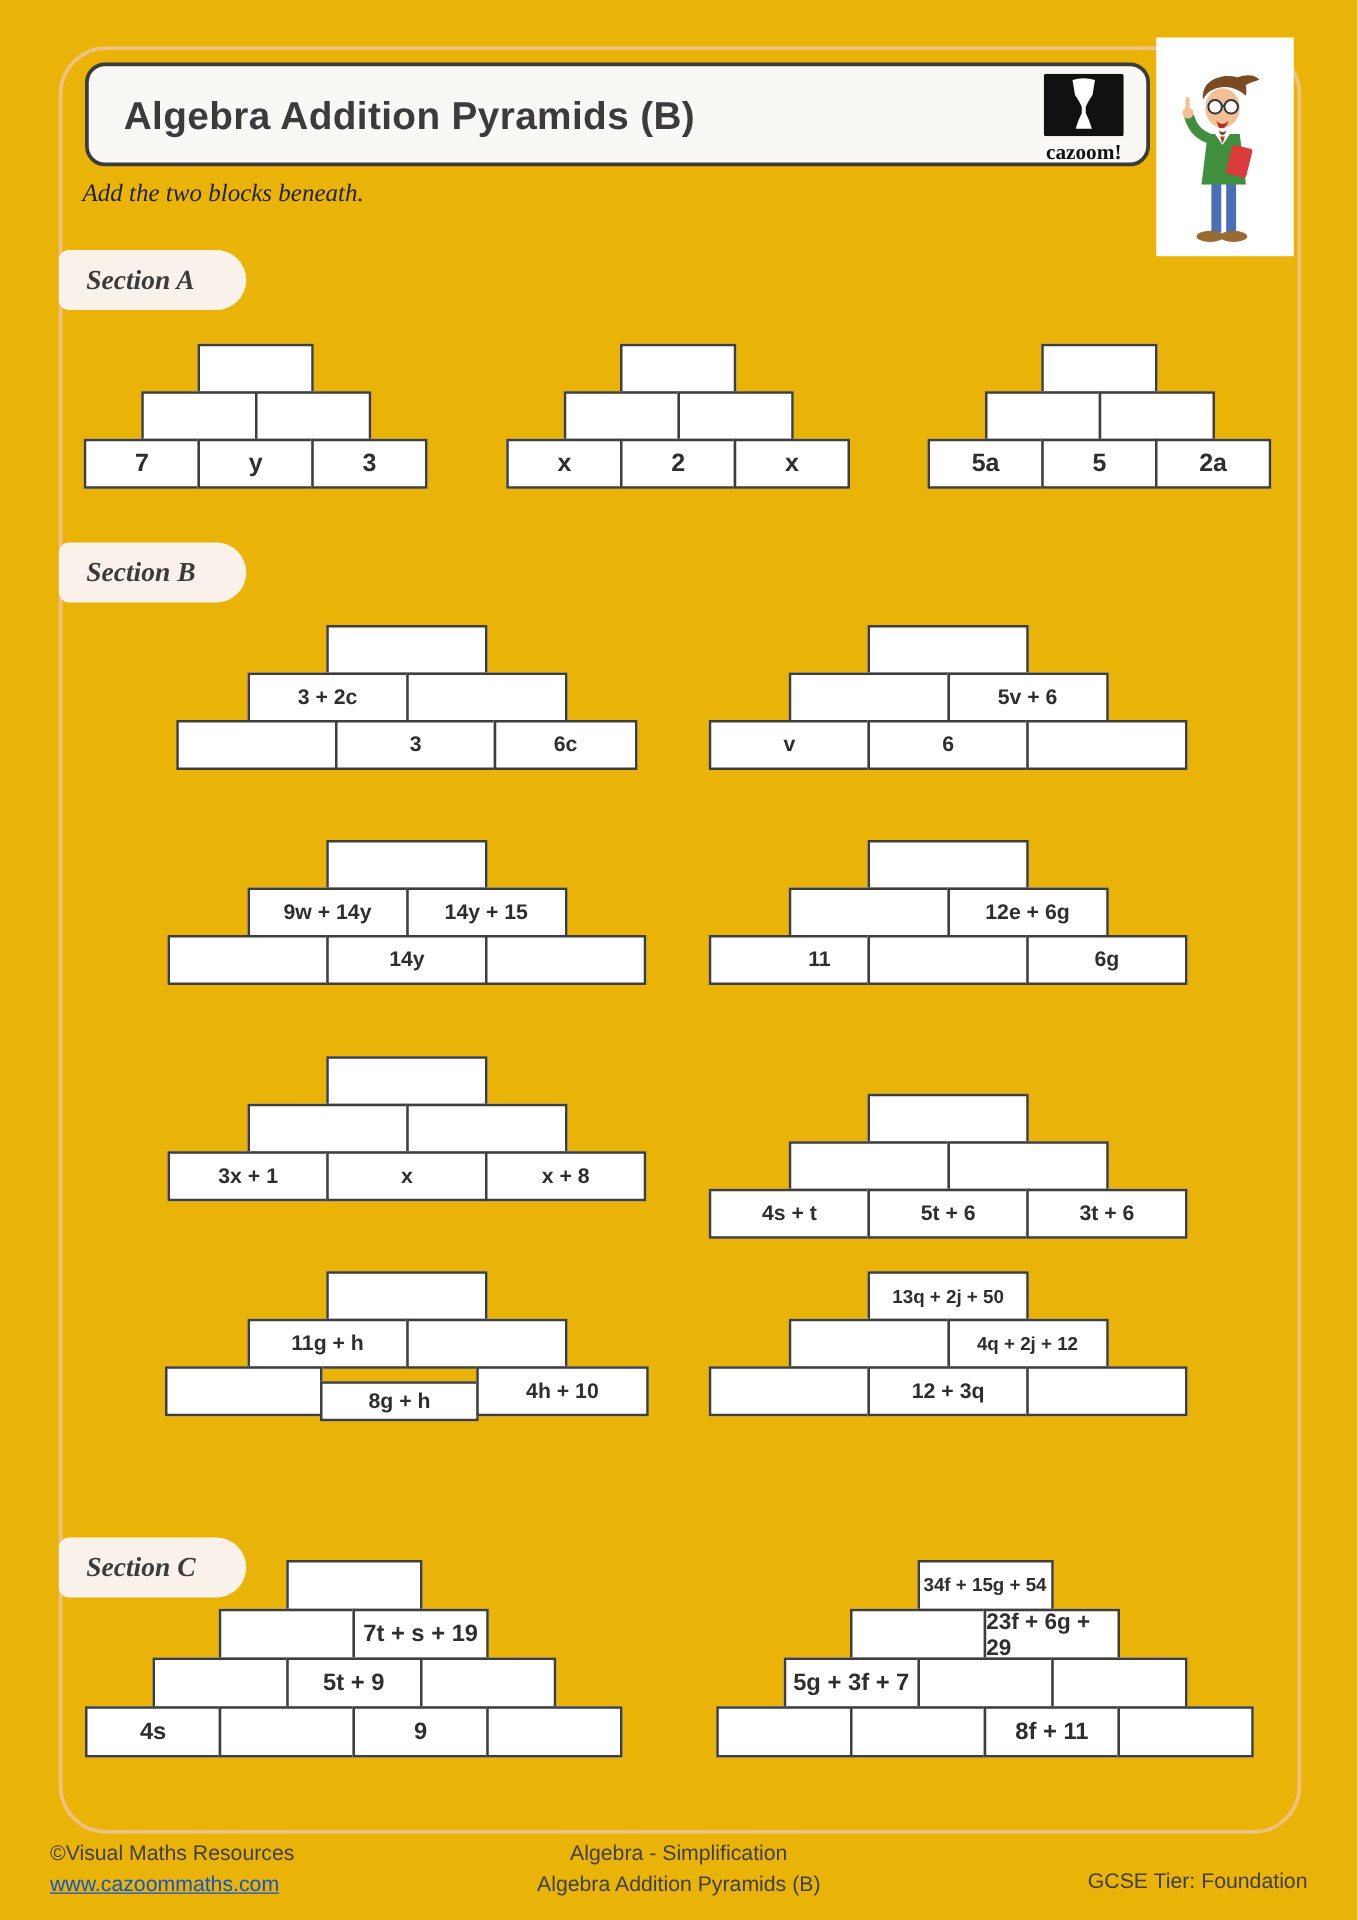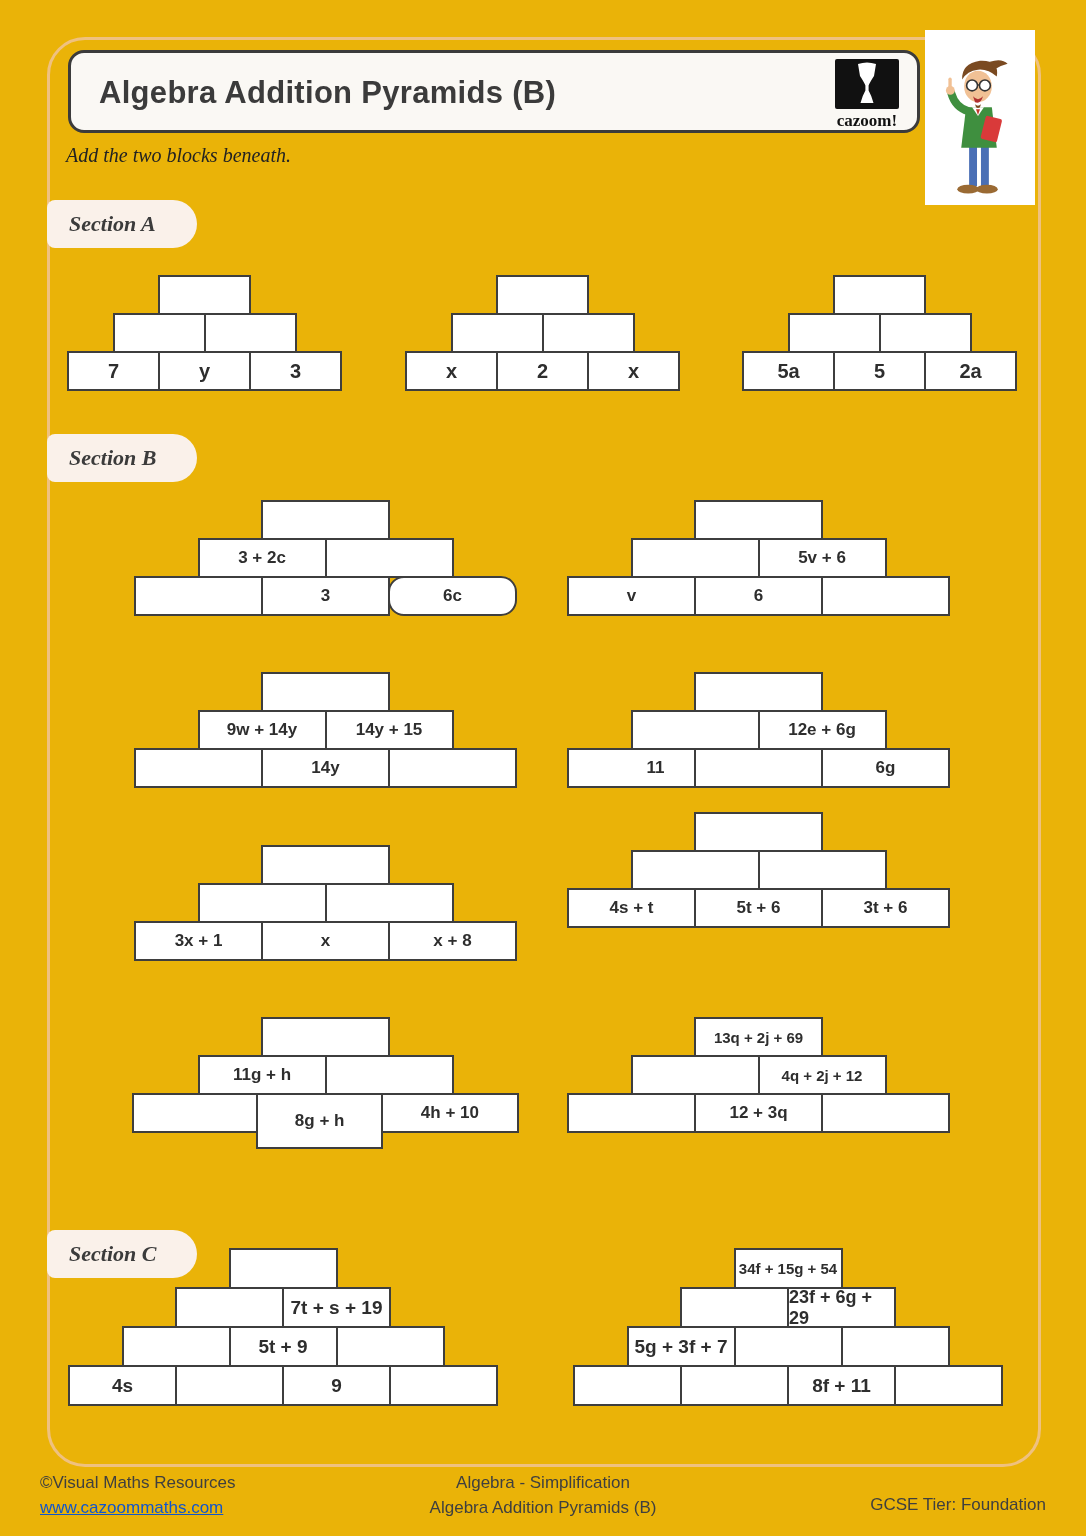--- a/index.html
+++ b/index.html
@@ -149,21 +149,21 @@
         <div class="prow">
           <div class="cell" style="width: 129px; height: 40px;"></div>
         </div>
         <div class="prow">
           <div class="cell" style="width: 129px; height: 40px;">3 + 2c</div>
           <div class="cell" style="width: 129px; height: 40px;"></div>
         </div>
         <div class="prow">
           <div class="cell" style="width: 129px; height: 40px;"></div>
           <div class="cell" style="width: 129px; height: 40px;">3</div>
-          <div class="cell" style="width: 129px; height: 40px; border-radius: 16px;">6c</div>
+          <div class="cell" style="width: 115px; height: 40px;">6c</div>
         </div>
       </div>
       <div class="pyr s1" style="left: 565px; top: 500px; width: 387px;">
         <div class="prow">
           <div class="cell" style="width: 129px; height: 40px;"></div>
         </div>
         <div class="prow">
           <div class="cell" style="width: 129px; height: 40px;"></div>
           <div class="cell" style="width: 129px; height: 40px;">5v + 6</div>
         </div>
@@ -208,21 +208,21 @@
         <div class="prow">
           <div class="cell" style="width: 129px; height: 40px;"></div>
           <div class="cell" style="width: 129px; height: 40px;"></div>
         </div>
         <div class="prow">
           <div class="cell" style="width: 129px; height: 40px;">3x + 1</div>
           <div class="cell" style="width: 129px; height: 40px;">x</div>
           <div class="cell" style="width: 129px; height: 40px;">x + 8</div>
         </div>
       </div>
-      <div class="pyr s1" style="left: 565px; top: 812px; width: 387px;">
+      <div class="pyr s1" style="left: 565px; top: 875px; width: 387px;">
         <div class="prow">
           <div class="cell" style="width: 129px; height: 40px;"></div>
         </div>
         <div class="prow">
           <div class="cell" style="width: 129px; height: 40px;"></div>
           <div class="cell" style="width: 129px; height: 40px;"></div>
         </div>
         <div class="prow">
           <div class="cell" style="width: 129px; height: 40px;">4s + t</div>
           <div class="cell" style="width: 129px; height: 40px;">5t + 6</div>
@@ -232,27 +232,27 @@
       <div class="pyr s1" style="left: 132px; top: 1017px; width: 387px;">
         <div class="prow">
           <div class="cell" style="width: 129px; height: 40px;"></div>
         </div>
         <div class="prow">
           <div class="cell" style="width: 129px; height: 40px;">11g + h</div>
           <div class="cell" style="width: 129px; height: 40px;"></div>
         </div>
         <div class="prow">
           <div class="cell" style="width: 129px; height: 40px;"></div>
-          <div class="cell" style="width: 129px; height: 56px;">8g + h</div>
+          <div class="cell" style="width: 129px; height: 32px; margin-top: 12px;">8g + h</div>
           <div class="cell" style="width: 141px; height: 40px;">4h + 10</div>
         </div>
       </div>
       <div class="pyr s1" style="left: 565px; top: 1017px; width: 387px;">
         <div class="prow">
-          <div class="cell" style="width: 129px; height: 40px; font-size: 15px;">13q + 2j + 69</div>
+          <div class="cell" style="width: 129px; height: 40px; font-size: 15px;">13q + 2j + 50</div>
         </div>
         <div class="prow">
           <div class="cell" style="width: 129px; height: 40px;"></div>
           <div class="cell" style="width: 129px; height: 40px; font-size: 15px;">4q + 2j + 12</div>
         </div>
         <div class="prow">
           <div class="cell" style="width: 129px; height: 40px;"></div>
           <div class="cell" style="width: 129px; height: 40px;">12 + 3q</div>
           <div class="cell" style="width: 129px; height: 40px;"></div>
         </div>

